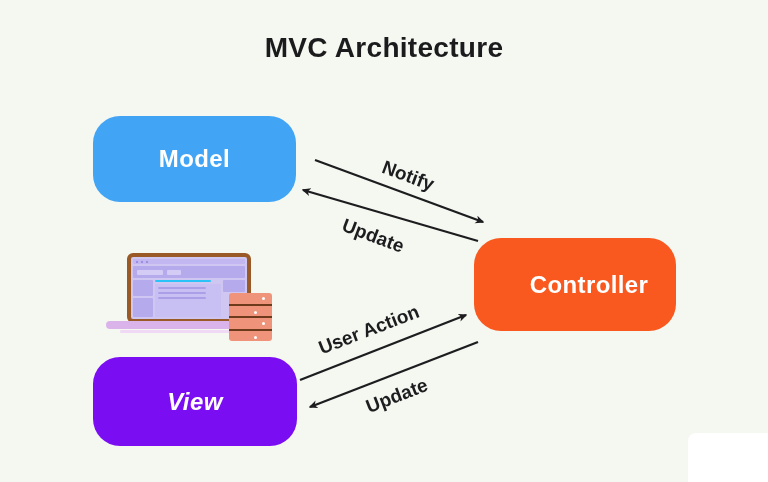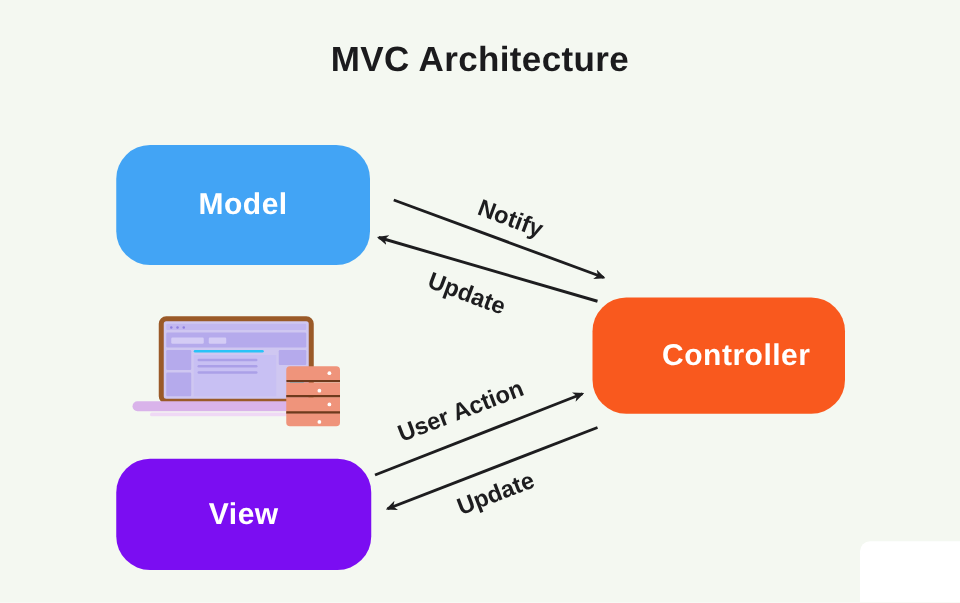--- a/index.html
+++ b/index.html
@@ -25,23 +25,23 @@
     position: absolute;
     border-radius: 27px;
     display: flex;
     align-items: center;
     justify-content: center;
     color: #ffffff;
     font-size: 24px;
     font-weight: 700;
     letter-spacing: 0.4px;
   }
-  .node-model      { left: 93px;  top: 116px; width: 203px; height: 96px; }
+  .node-model      { left: 93px;  top: 116px; width: 203px; height: 86px; }
   .node-controller { left: 474px; top: 238px; width: 202px; height: 93px; }
-  .node-view       { left: 93px;  top: 367px; width: 204px; height: 89px; }
+  .node-view       { left: 93px;  top: 357px; width: 204px; height: 89px; font-style: italic; }
 
   .arrows { position: absolute; left: 0; top: 0; pointer-events: none; }
 
   .edge-label {
     position: absolute;
     font-size: 19px;
     font-weight: 700;
     color: #1d1d1f;
     white-space: nowrap;
   }

